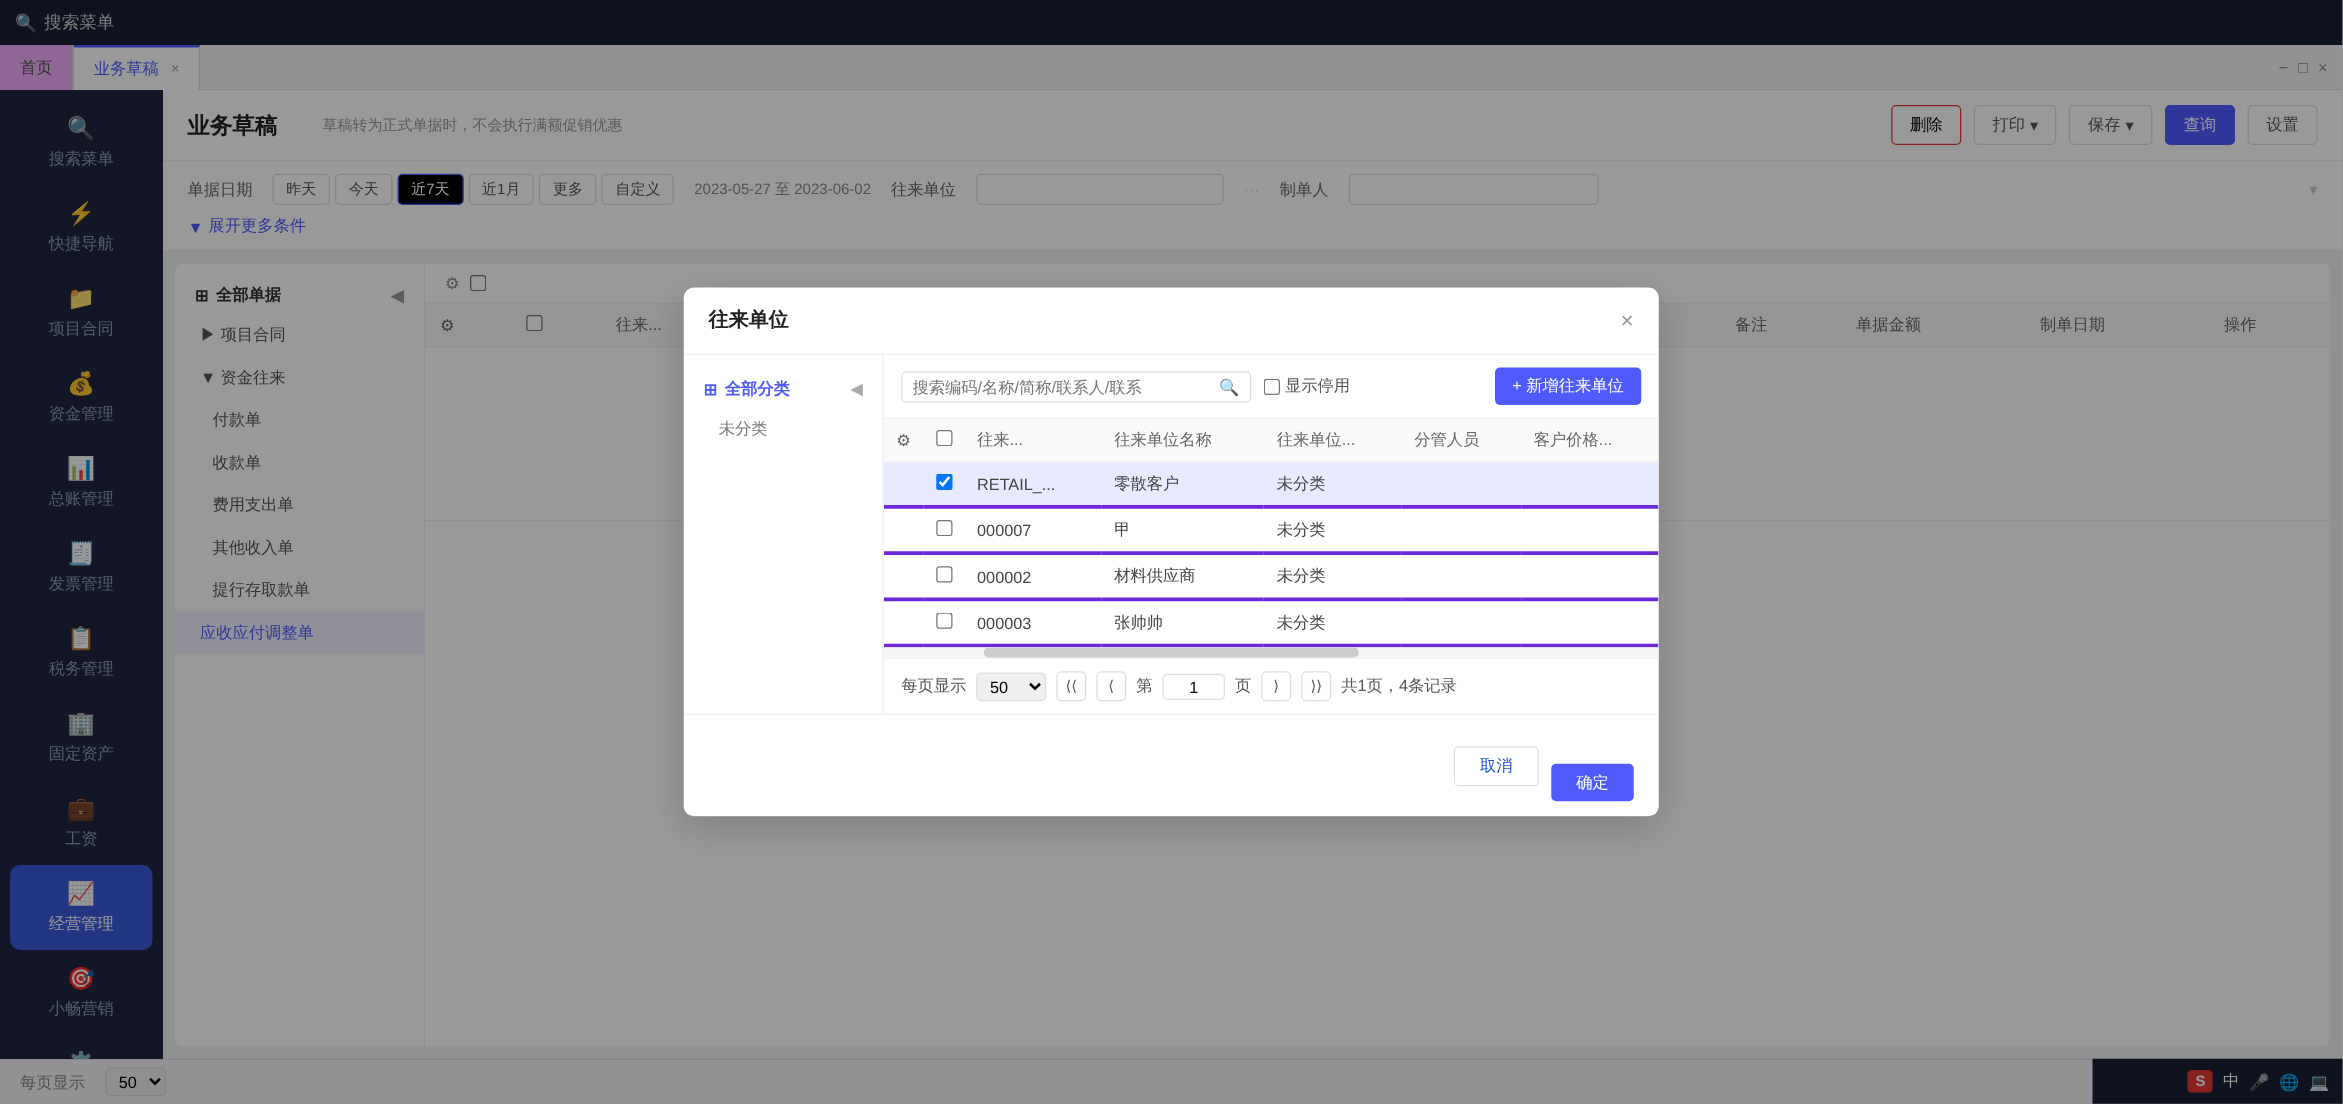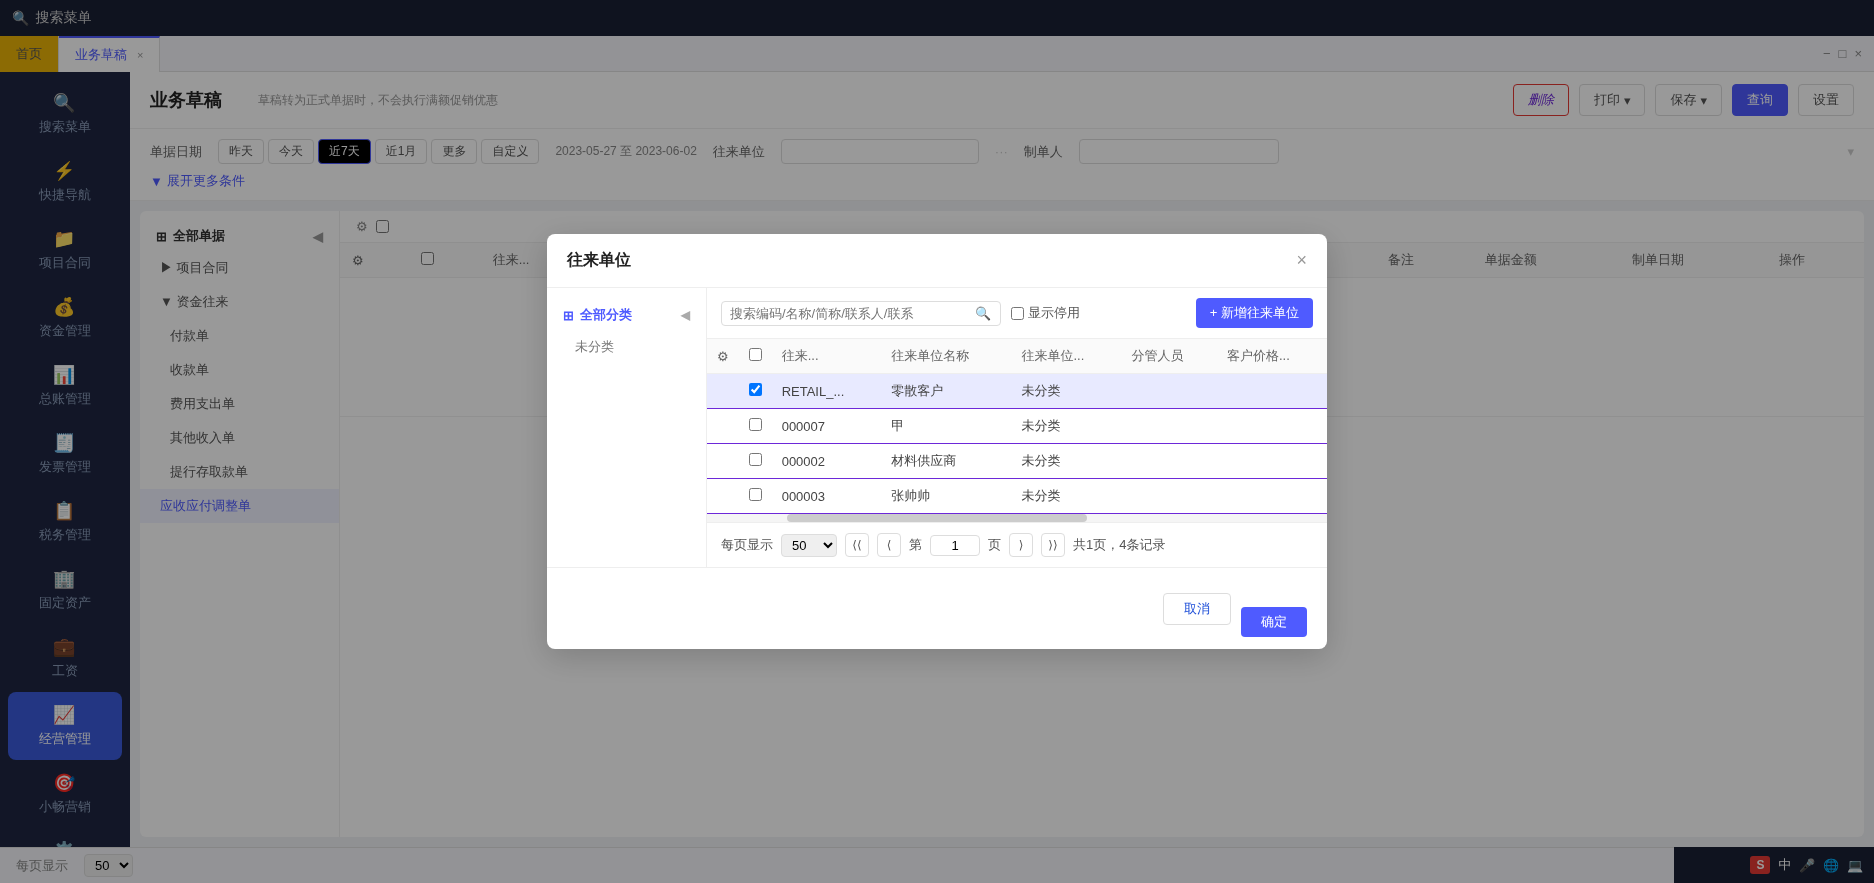--- a/index.html
+++ b/index.html
@@ -6,21 +6,21 @@
     body { width: 1874px; height: 883px; overflow: hidden; background: #f0f2f5; display: flex; flex-direction: column; }
 
     
     .top-bar { height: 36px; background: #1a2035; display: flex; align-items: center; padding: 0 12px; color: #fff; }
     .top-bar-search { display: flex; align-items: center; gap: 6px; color: #ccc; font-size: 13px; }
     .top-bar-search span { font-size: 14px; }
 
     
     .tabs-bar { height: 36px; background: #f5f6fa; display: flex; align-items: center; border-bottom: 1px solid #e0e0e0; padding: 0 0 0 0; }
     .tab { height: 36px; padding: 0 16px; display: flex; align-items: center; gap: 6px; cursor: pointer; font-size: 13px; color: #555; border-right: 1px solid #e0e0e0; }
-    .tab.home { background: #eab308; }
+    .tab.home { background: #f0abfc; }
     .tab.active { background: #fff; color: #4f5bff; border-top: 2px solid #4f5bff; }
     .tab .close-btn { font-size: 11px; color: #999; margin-left: 4px; cursor: pointer; }
     .tab-right-icons { margin-left: auto; display: flex; align-items: center; gap: 8px; padding-right: 12px; color: #888; }
 
     
     .main-layout { display: flex; flex: 1; overflow: hidden; }
 
     
     .sidebar { width: 130px; background: #1e2641; display: flex; flex-direction: column; padding: 8px 0; overflow-y: auto; }
     .sidebar-item { display: flex; flex-direction: column; align-items: center; padding: 12px 0; color: #8a9bb8; cursor: pointer; gap: 4px; font-size: 12px; }
@@ -30,21 +30,21 @@
     
     .content-area { flex: 1; display: flex; flex-direction: column; background: #f0f2f5; overflow: hidden; }
 
     
     .page-header { background: #fff; padding: 12px 20px; display: flex; align-items: center; gap: 16px; border-bottom: 1px solid #eee; }
     .page-title { font-size: 18px; font-weight: bold; color: #222; }
     .page-subtitle { font-size: 12px; color: #999; margin-left: 20px; }
     .header-actions { margin-left: auto; display: flex; align-items: center; gap: 10px; }
     .btn { padding: 6px 14px; border-radius: 4px; border: 1px solid #ddd; background: #fff; cursor: pointer; font-size: 13px; color: #555; display: flex; align-items: center; gap: 4px; }
     .btn.primary { background: #4f5bff; color: #fff; border-color: #4f5bff; }
-    .btn.danger { color: #6d28d9; border-color: #e53935; font-style: italic; }
+    .btn.danger { color: #000000; border-color: #e53935; }
 
     
     .filter-area { background: #fff; padding: 10px 20px; border-bottom: 1px solid #eee; display: flex; flex-direction: column; gap: 8px; }
     .filter-row { display: flex; align-items: center; gap: 16px; }
     .filter-label { color: #666; font-size: 13px; white-space: nowrap; }
     .filter-tabs { display: flex; gap: 4px; }
     .filter-tab { padding: 3px 10px; border-radius: 4px; cursor: pointer; font-size: 12px; color: #555; border: 1px solid #ddd; }
     .filter-tab.active { background: #000000; color: #fff; border-color: #4f5bff; }
     .filter-date { color: #888; font-size: 12px; }
     .filter-input { border: 1px solid #ddd; border-radius: 4px; padding: 4px 10px; font-size: 13px; color: #555; min-width: 180px; }
@@ -79,21 +79,21 @@
     .dialog-left-sub { padding: 6px 16px 6px 28px; color: #777; font-size: 13px; cursor: pointer; }
     .dialog-right { flex: 1; display: flex; flex-direction: column; overflow: hidden; }
     .dialog-toolbar { padding: 10px 14px; display: flex; align-items: center; gap: 10px; border-bottom: 1px solid #eee; }
     .search-box { display: flex; align-items: center; border: 1px solid #ddd; border-radius: 4px; padding: 4px 8px; gap: 6px; flex: 1; max-width: 280px; }
     .search-box input { border: none; outline: none; font-size: 13px; color: #555; width: 100%; background: transparent; }
     .checkbox-label { display: flex; align-items: center; gap: 4px; color: #555; font-size: 13px; }
     .new-btn { background: #4f5bff; color: #fff; border: none; border-radius: 4px; padding: 6px 14px; cursor: pointer; font-size: 13px; margin-left: auto; display: flex; align-items: center; gap: 4px; }
     .dialog-table { flex: 1; overflow: auto; }
     .dialog-table table { width: 100%; border-collapse: collapse; }
     .dialog-table th { background: #fafafa; border-bottom: 1px solid #eee; padding: 8px 10px; color: #666; font-weight: normal; font-size: 13px; white-space: nowrap; }
-    .dialog-table td { border-bottom: 1px solid #6d28d9; padding: 8px 10px; color: #444; font-size: 13px; }
+    .dialog-table td { border-bottom: 3px solid #6d28d9; padding: 8px 10px; color: #444; font-size: 13px; }
     .dialog-table tr.selected td { background: #e8eaff; }
     .dialog-pagination { padding: 10px 14px; display: flex; align-items: center; gap: 8px; border-top: 1px solid #eee; font-size: 13px; color: #555; }
     .dialog-pagination .page-input { width: 50px; border: 1px solid #ddd; border-radius: 4px; padding: 2px 6px; text-align: center; }
     .dialog-pagination .page-btn { width: 24px; height: 24px; border: 1px solid #ddd; border-radius: 4px; background: #fff; cursor: pointer; display: flex; align-items: center; justify-content: center; color: #555; font-size: 12px; }
     .dialog-pagination .page-btn:disabled { color: #ccc; cursor: default; }
     .per-page-select { border: 1px solid #ddd; border-radius: 4px; padding: 2px 6px; font-size: 13px; }
     .dialog-footer { padding: 12px 20px; display: flex; align-items: center; justify-content: flex-end; gap: 10px; border-top: 1px solid #eee; }
     .cancel-btn { padding: 6px 20px; border: 1px solid #ddd; border-radius: 4px; background: #fff; cursor: pointer; font-size: 13px; color: #1d4ed8; }
     .confirm-btn { padding: 6px 20px; border: none; border-radius: 4px; background: #4f5bff; color: #fff; cursor: pointer; font-size: 13px; margin-top: 27px; }
 

